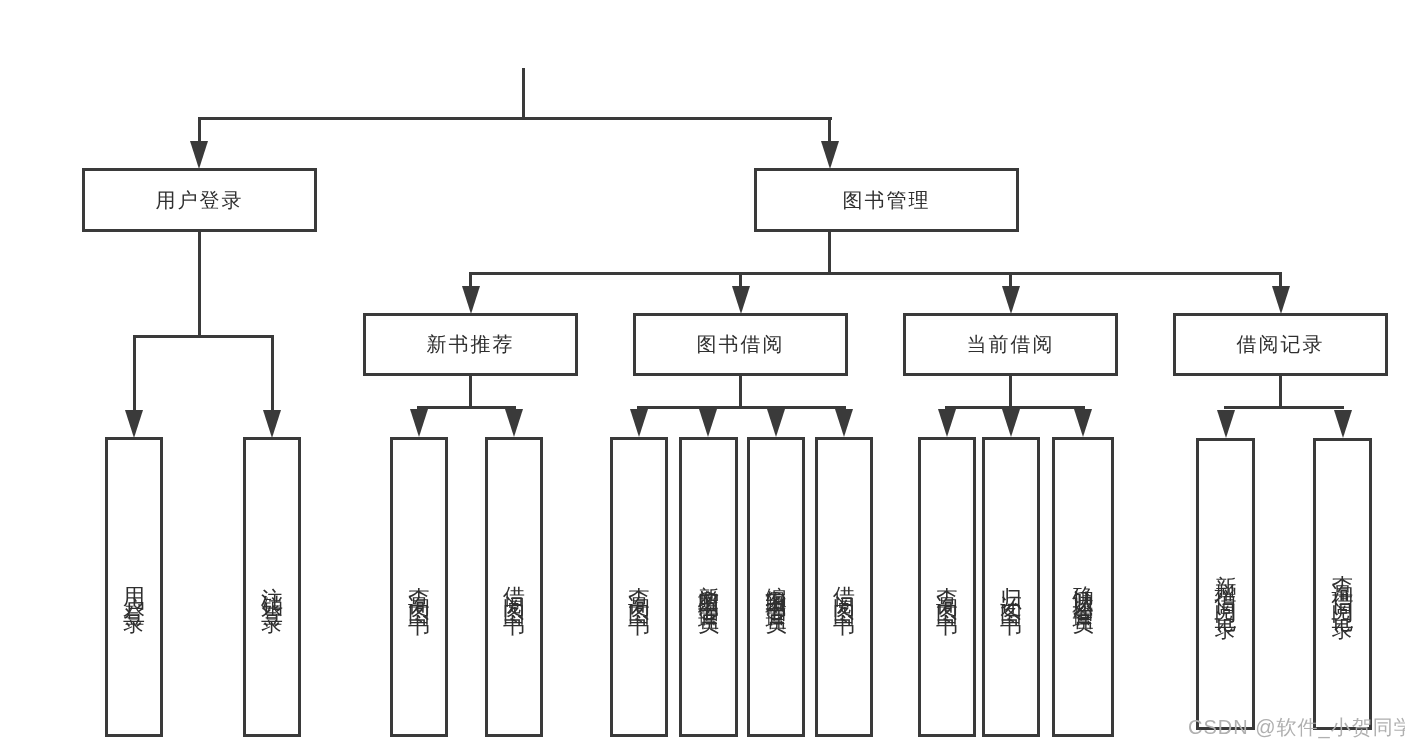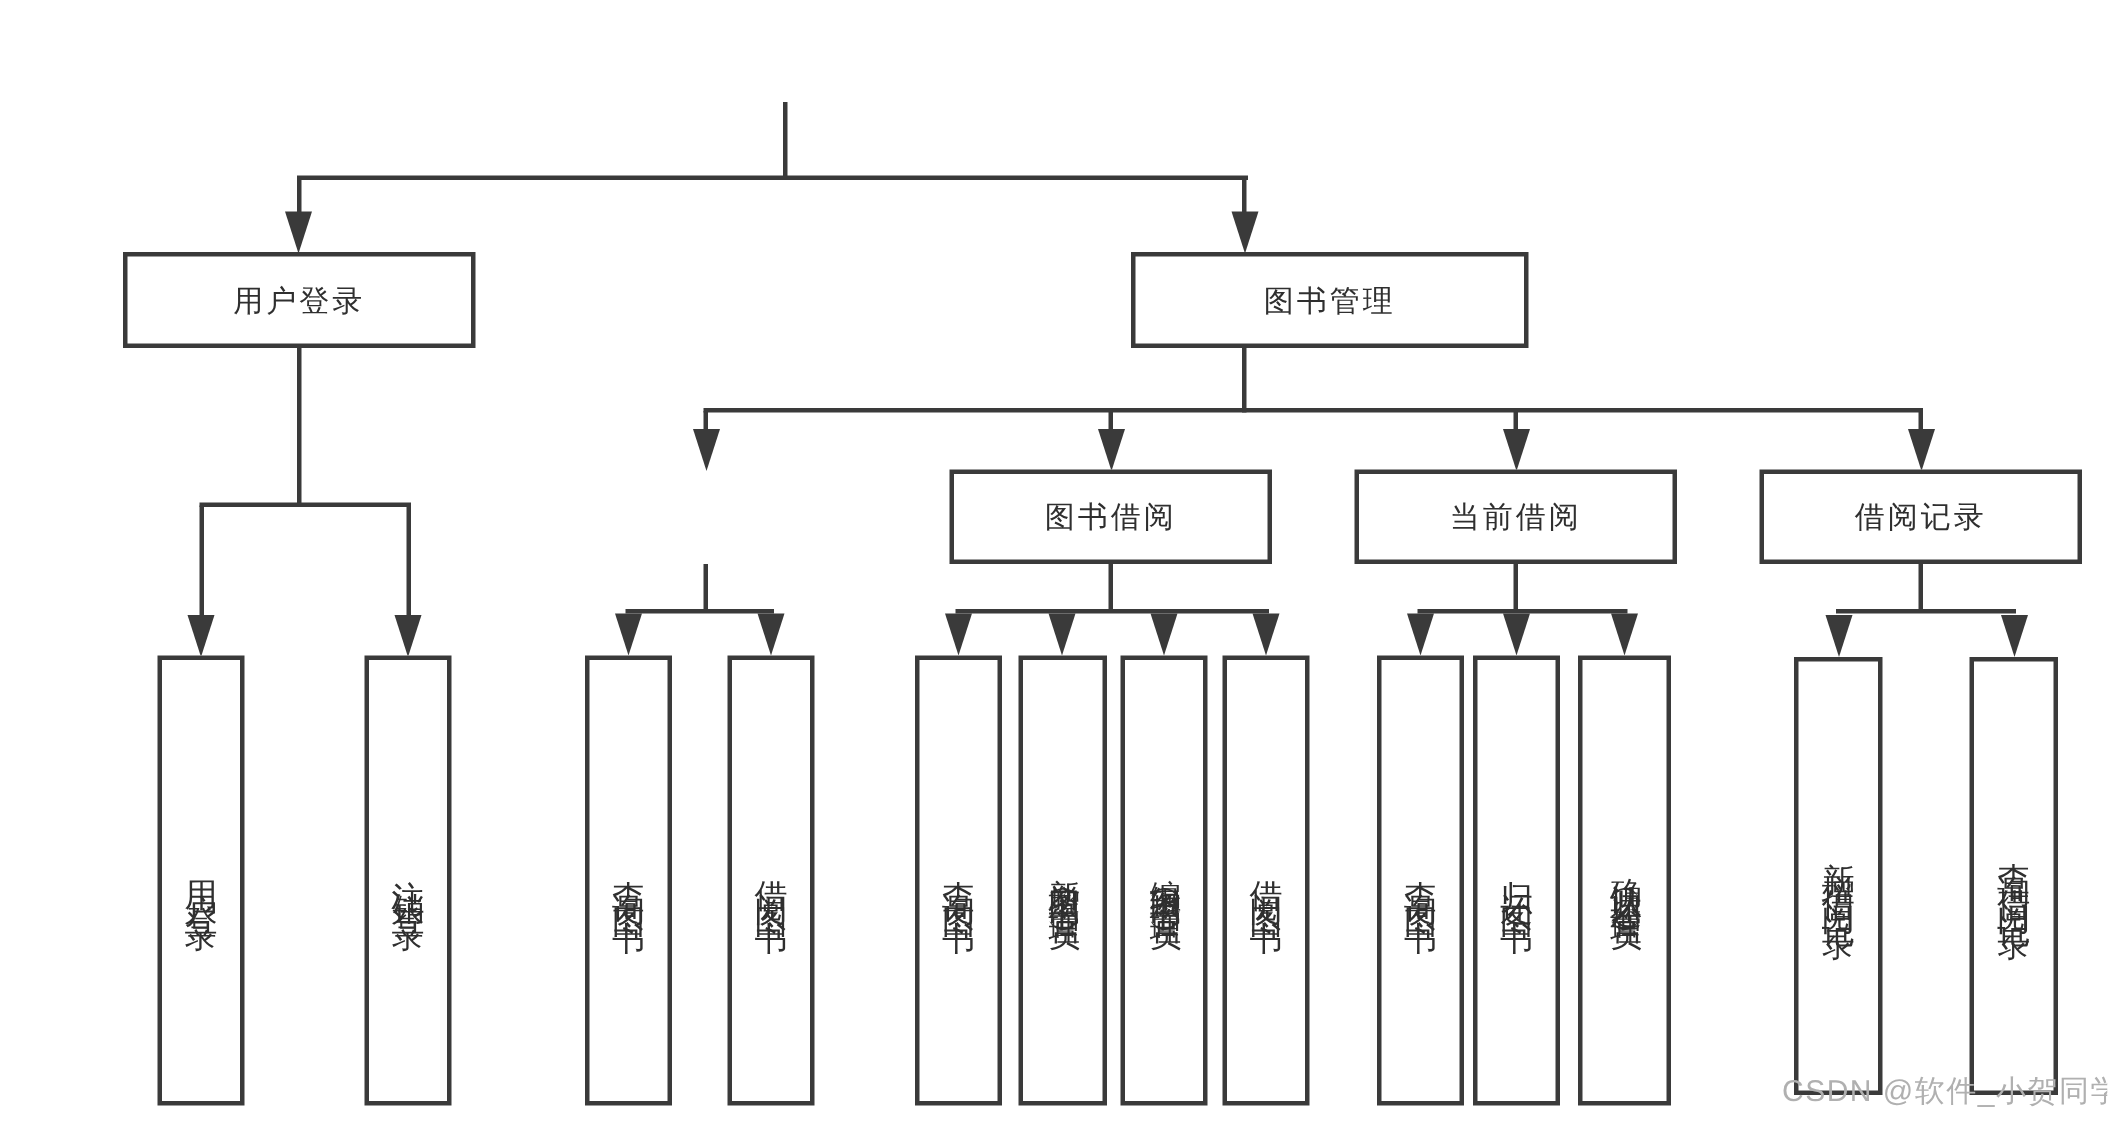--- a/index.html
+++ b/index.html
@@ -97,20 +97,23 @@
   <div class="hline" style="left:469px;top:272px;width:813px;"></div>
   <div class="vline" style="left:469px;top:274px;height:14px;"></div>
   <div class="vline" style="left:739px;top:274px;height:14px;"></div>
   <div class="vline" style="left:1009px;top:274px;height:14px;"></div>
   <div class="vline" style="left:1279px;top:274px;height:14px;"></div>
   <div class="arrow" style="left:461.5px;top:286px;"></div>
   <div class="arrow" style="left:731.5px;top:286px;"></div>
   <div class="arrow" style="left:1001.5px;top:286px;"></div>
   <div class="arrow" style="left:1271.5px;top:286px;"></div>
 
+  <div class="box" style="left:363px;top:313px;width:215px;height:63px;">
+    <span class="hlabel">新书推荐</span>
+  </div>
   <div class="box" style="left:903px;top:313px;width:215px;height:63px;">
     <span class="hlabel">当前借阅</span>
   </div>
   <div class="box" style="left:633px;top:313px;width:215px;height:63px;">
     <span class="hlabel">图书借阅</span>
   </div>
   <div class="box" style="left:1173px;top:313px;width:215px;height:63px;">
     <span class="hlabel">借阅记录</span>
   </div>
 

